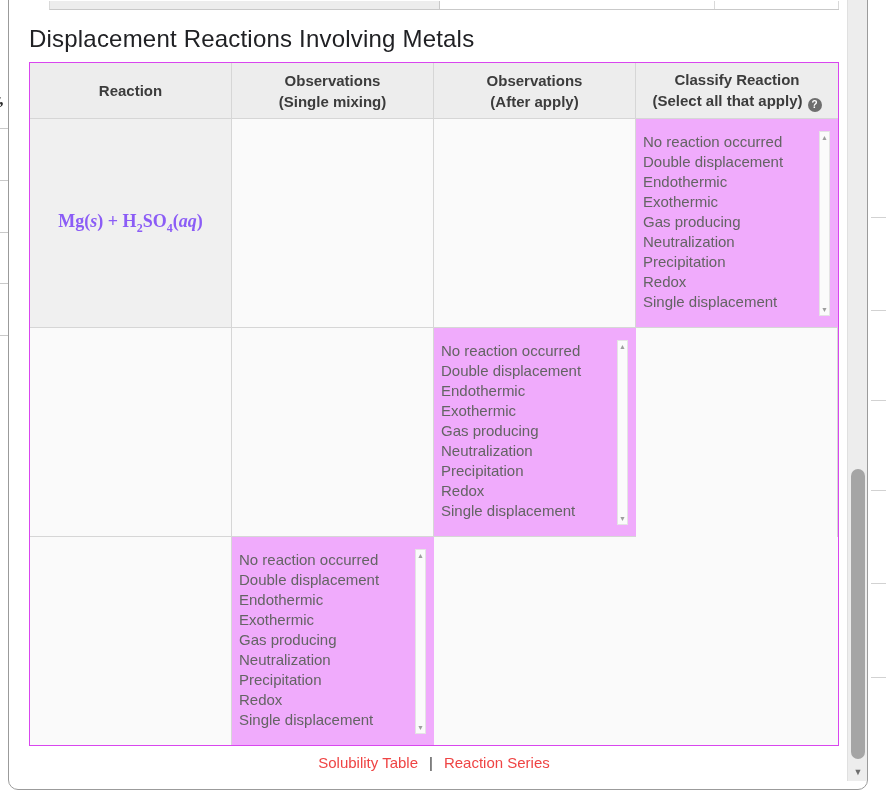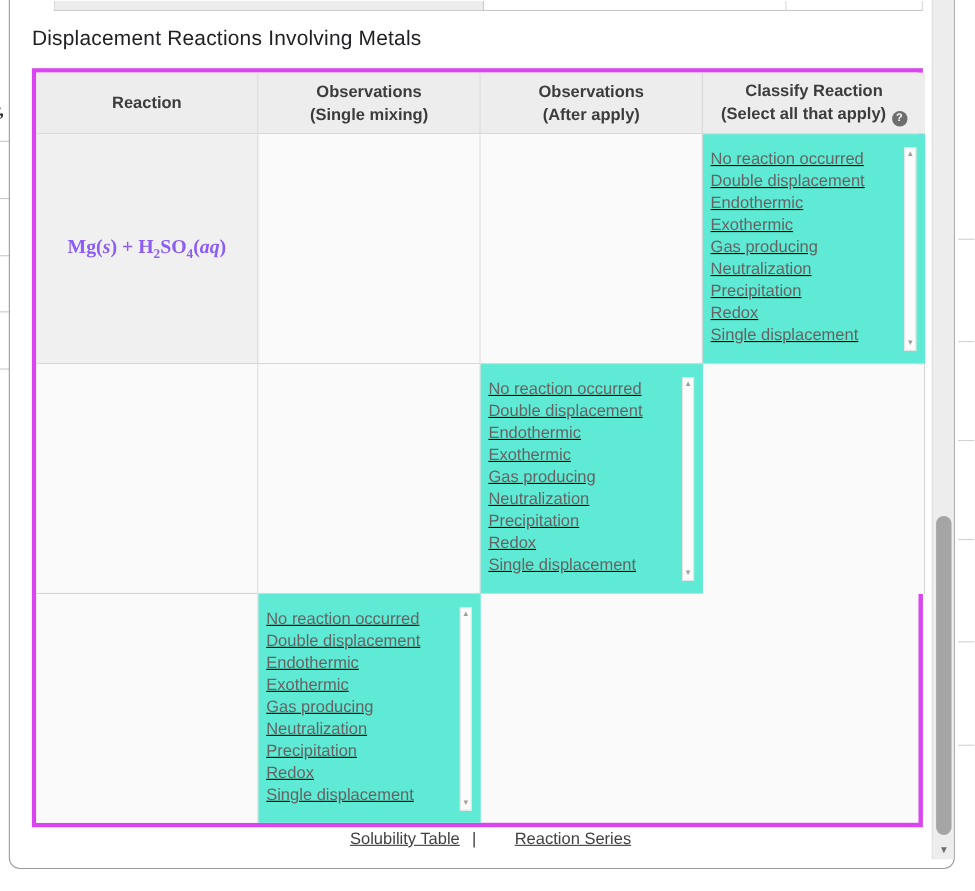--- a/index.html
+++ b/index.html
@@ -21,53 +21,53 @@
     overflow:hidden;box-sizing:border-box;
   }
   
   .top-strip{position:absolute;left:40px;top:12px;width:789px;height:8px;
     border-bottom:1px solid #c9c9c9;border-left:1px solid #d9d9d9;background:#fff;}
   .top-strip .gray-cell{position:absolute;left:0;top:0;width:389px;height:8px;
     background:#ededed;border-right:1px solid #c9c9c9;}
   .top-strip .vline{position:absolute;top:0;width:0;height:8px;border-left:1px solid #d9d9d9;}
   
   .dlg-title{position:absolute;left:20px;top:36px;margin:0;
-    font-size:19px;font-weight:400;color:#202124;letter-spacing:.2px;}
+    font-size:24px;font-weight:400;color:#202124;letter-spacing:.2px;}
   
   .rtable{
     position:absolute;left:20px;top:73px;width:810px;box-sizing:border-box;
     display:grid;grid-template-columns:202px 202px 202px 202px;
     grid-template-rows:56px 209px 209px 208px;
-    border:4px solid #d946ef;background:#fafafa;
+    border:1px solid #d946ef;background:#fafafa;
   }
   .cell{box-sizing:border-box;border-right:1px solid #d6d6d6;border-bottom:1px solid #d6d6d6;}
   .cell.last-col{border-right:none;}
   .cell.last-row{border-bottom:none;}
   .th{background:#ededed;display:flex;flex-direction:column;align-items:center;justify-content:center;
     font-size:15px;font-weight:700;color:#3c3c3c;line-height:21px;text-align:center;}
   .reaction-cell{background:#f0f0f0;display:flex;align-items:center;justify-content:center;}
   .obs-cell{background:#fafafa;}
-  .classify-cell{background:#5eead4;position:relative;text-decoration:underline;}
+  .classify-cell{background:#f0abfc;position:relative;}
   .formula{font-family:"Liberation Serif",serif;font-weight:700;font-size:18px;color:#8b5cf6;}
   .formula sub{font-size:12px;}
   
   .opts{padding:13px 0 0 7px;}
   .opt{height:20px;line-height:20px;font-size:15px;color:#646464;white-space:nowrap;}
   .list-scroll{position:absolute;top:12px;right:8px;width:11px;height:185px;box-sizing:border-box;
     background:#fbfbfb;border:1px solid #e4e4e4;
     display:flex;flex-direction:column;justify-content:space-between;align-items:center;}
   .list-arrow{font-size:7px;color:#9e9e9e;line-height:11px;cursor:default;}
   
   .help-icon{display:inline-block;width:14px;height:14px;border-radius:50%;background:#6e6e6e;
     color:#ffffff;font-size:10px;font-weight:700;line-height:14px;text-align:center;
     margin-left:5px;vertical-align:-2px;}
   
   .dlg-footer{position:absolute;left:20px;top:765px;width:810px;text-align:center;
     font-size:15px;color:#3a3a3a;}
-  .dlg-footer a{color:#404040;text-decoration:underline;cursor:pointer;margin-left:24px;}
+  .dlg-footer a{color:#ef4444;cursor:pointer;}
   .dlg-footer .sep{margin:0 11px;text-decoration:none;}
   
   .msb-track{position:absolute;left:838px;top:0;width:20px;height:792px;
     background:#ededed;border-left:1px solid #e0e0e0;box-sizing:border-box;}
   .msb-thumb{position:absolute;left:3px;top:480px;width:14px;height:290px;
     background:#a5a5a5;border-radius:7px;}
   .msb-btn{position:absolute;left:0;top:774px;width:20px;height:18px;background:#ededed;
     color:#6e6e6e;font-size:9px;text-align:center;line-height:18px;cursor:default;}
 </style>
 </head>

